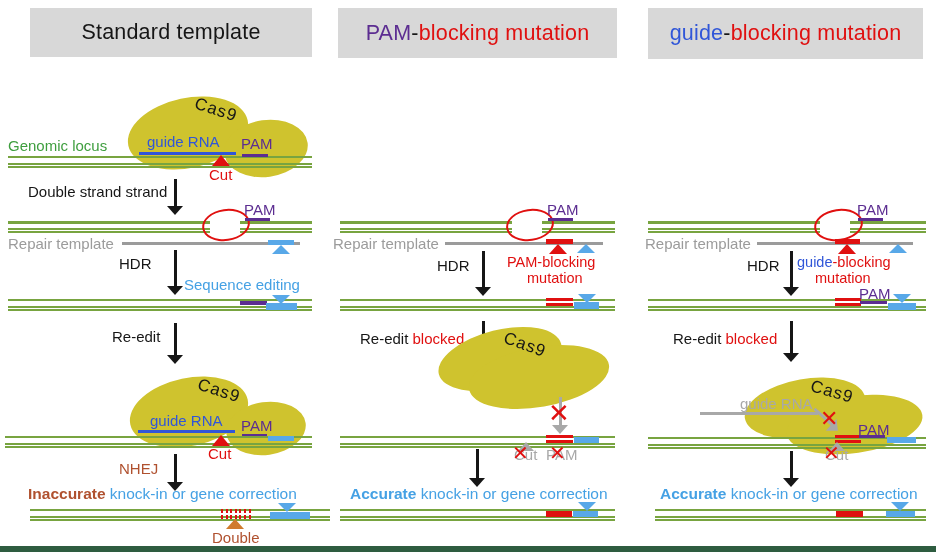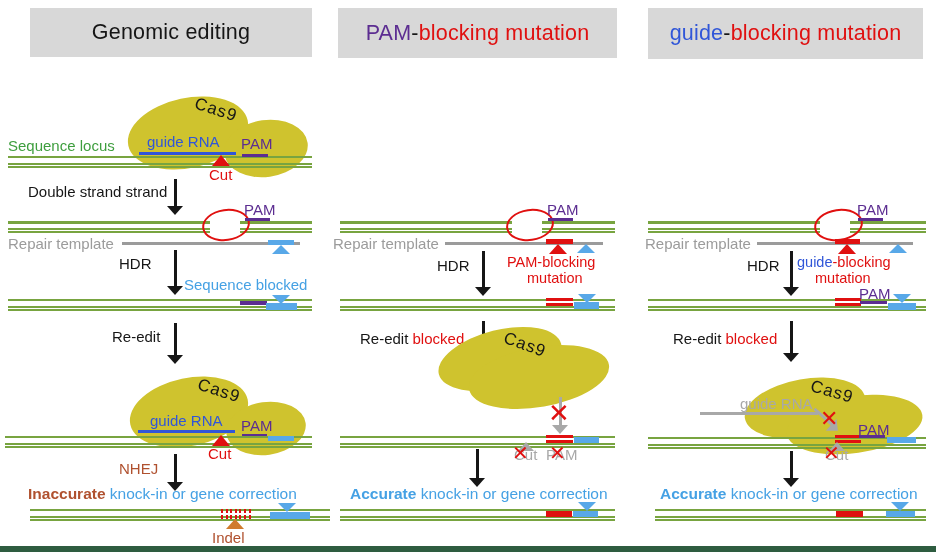--- a/index.html
+++ b/index.html
@@ -42,29 +42,29 @@
   .footer{position:absolute;left:0;top:546px;width:936px;height:6px;background:#2e5c40;}
 </style>
 </head>
 <body>
 
 <div class="stage">
 
   
   <div class="col">
     <div class="hdr" style="left:30px;top:8px;width:282px;height:49px;">
-      <span>Genomic editing</span>
+      <span>Standard template</span>
     </div>
 
     
     <div class="blob" style="left:127px;top:98px;width:122px;height:70px;transform:rotate(-12deg);"></div>
     <div class="blob" style="left:224px;top:120px;width:84px;height:57px;transform:rotate(-8deg);"></div>
     <div class="cas9t" style="left:194px;top:100px;transform:rotate(18deg);">Cas9</div>
 
-    <div class="t" style="left:8px;top:137px;color:#3e9e3e;">Sequence locus</div>
+    <div class="t" style="left:8px;top:137px;color:#3e9e3e;">Genomic locus</div>
     <div class="dna" style="left:8px;top:156px;width:304px;"></div>
     <div class="bar" style="left:139px;top:152px;width:97px;height:3px;background:#3056d8;"></div>
     <div class="t" style="left:147px;top:133px;color:#3056d8;">guide RNA</div>
     <div class="t" style="left:241px;top:135px;color:#5c2d91;">PAM</div>
     <div class="bar" style="left:242px;top:154px;width:26px;height:3px;background:#5c2d91;"></div>
     <div class="tri tu-red" style="left:212px;top:155px;"></div>
     <div class="t" style="left:209px;top:166px;color:#e01010;">Cut</div>
 
     <div class="t" style="left:28px;top:183px;">Double strand strand</div>
     <div class="arr" style="left:167px;top:179px;height:36px;">
@@ -80,21 +80,21 @@
 
     <div class="t" style="left:8px;top:235px;color:#9b9b9b;">Repair template</div>
     <div class="tline" style="left:122px;top:242px;width:178px;"></div>
     <div class="bar" style="left:268px;top:240px;width:26px;height:4.5px;background:#58a8e8;"></div>
     <div class="tri tu-blue" style="left:272px;top:245px;"></div>
 
     <div class="t" style="left:119px;top:255px;">HDR</div>
     <div class="arr" style="left:167px;top:250px;height:45px;">
         <i></i>
       </div>
-    <div class="t" style="left:184px;top:276px;color:#45a1e4;">Sequence blocked</div>
+    <div class="t" style="left:184px;top:276px;color:#45a1e4;">Sequence editing</div>
 
     
     <div class="dna" style="left:8px;top:299px;width:304px;"></div>
     <div class="bar" style="left:240px;top:301px;width:27px;height:3.5px;background:#5c2d91;"></div>
     <div class="bar" style="left:266px;top:303px;width:31px;height:7px;background:#58a8e8;"></div>
     <div class="tri td-blue" style="left:272px;top:295px;"></div>
 
     <div class="t" style="left:112px;top:328px;">Re-edit</div>
     <div class="arr" style="left:167px;top:323px;height:41px;">
         <i></i>
@@ -123,21 +123,21 @@
       <span style="color:#45a1e4;">knock-in or gene correction</span>
     </div>
 
     
     <div class="dna" style="left:30px;top:509px;width:300px;"></div>
     <div class="dot" style="left:221px;top:509px;width:31px;"></div>
     <div class="dot" style="left:221px;top:515px;width:31px;"></div>
     <div class="bar" style="left:270px;top:512px;width:40px;height:7px;background:#58a8e8;"></div>
     <div class="tri td-blue" style="left:278px;top:503px;"></div>
     <div class="tri tu-orange" style="left:226px;top:519px;"></div>
-    <div class="t" style="left:212px;top:529px;color:#b0512f;">Indel</div>
+    <div class="t" style="left:212px;top:529px;color:#b0512f;">Double</div>
   </div>
 
   
   <div class="col">
     <div class="hdr" style="left:338px;top:8px;width:279px;height:50px;">
       <span style="color:#5c2d91;">PAM</span>
         <span style="color:#161616;">-</span>
         <span style="color:#e01010;">blocking mutation</span>
     </div>
 

